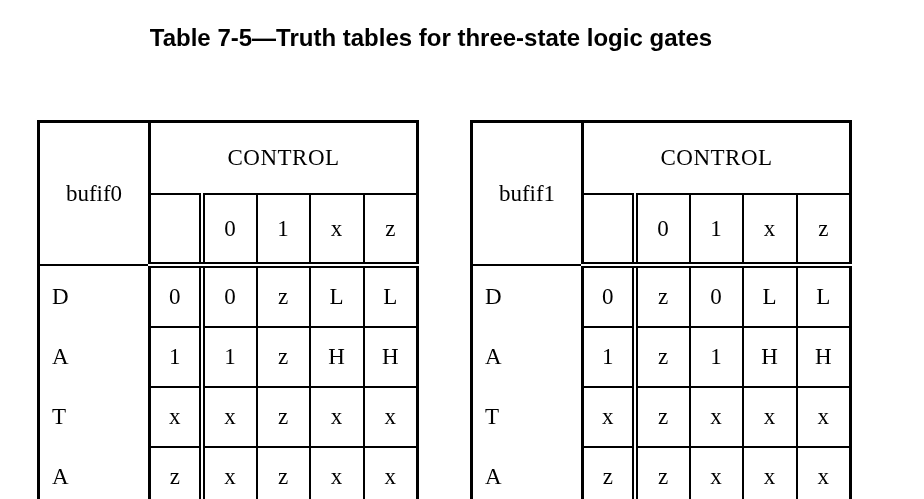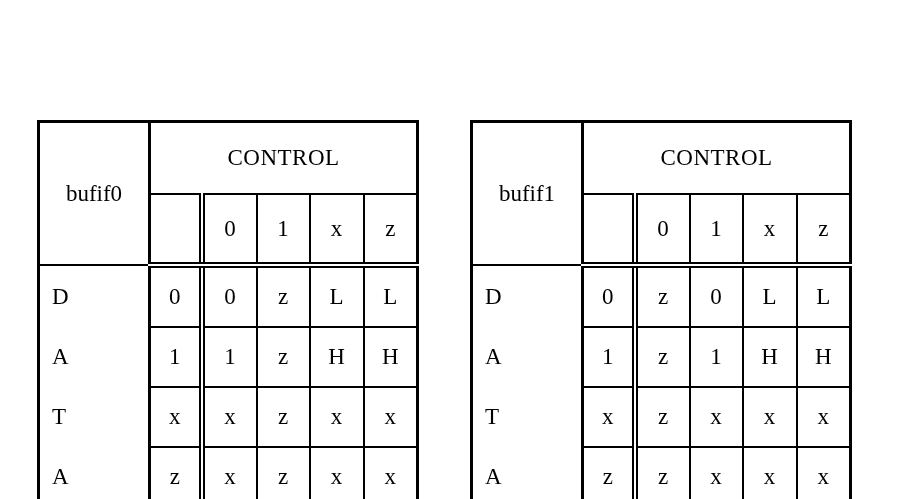--- a/index.html
+++ b/index.html
@@ -122,20 +122,21 @@
   }
   .data-letter.first { border-top: none !important; }
 
   .cell-val { font-size: 23px; }
 </style>
 </head>
 <body>
 
 <div id="page">
 
+  <div class="table-title">Table 7-5—Truth tables for three-state logic gates</div>
 
   <table class="truth-table left">
     <colgroup>
       <col class="col-label">
         <col class="col-data">
         <col class="col-c0">
       <col class="col-c1">
         <col class="col-cx">
         <col class="col-cz">
     </colgroup>

